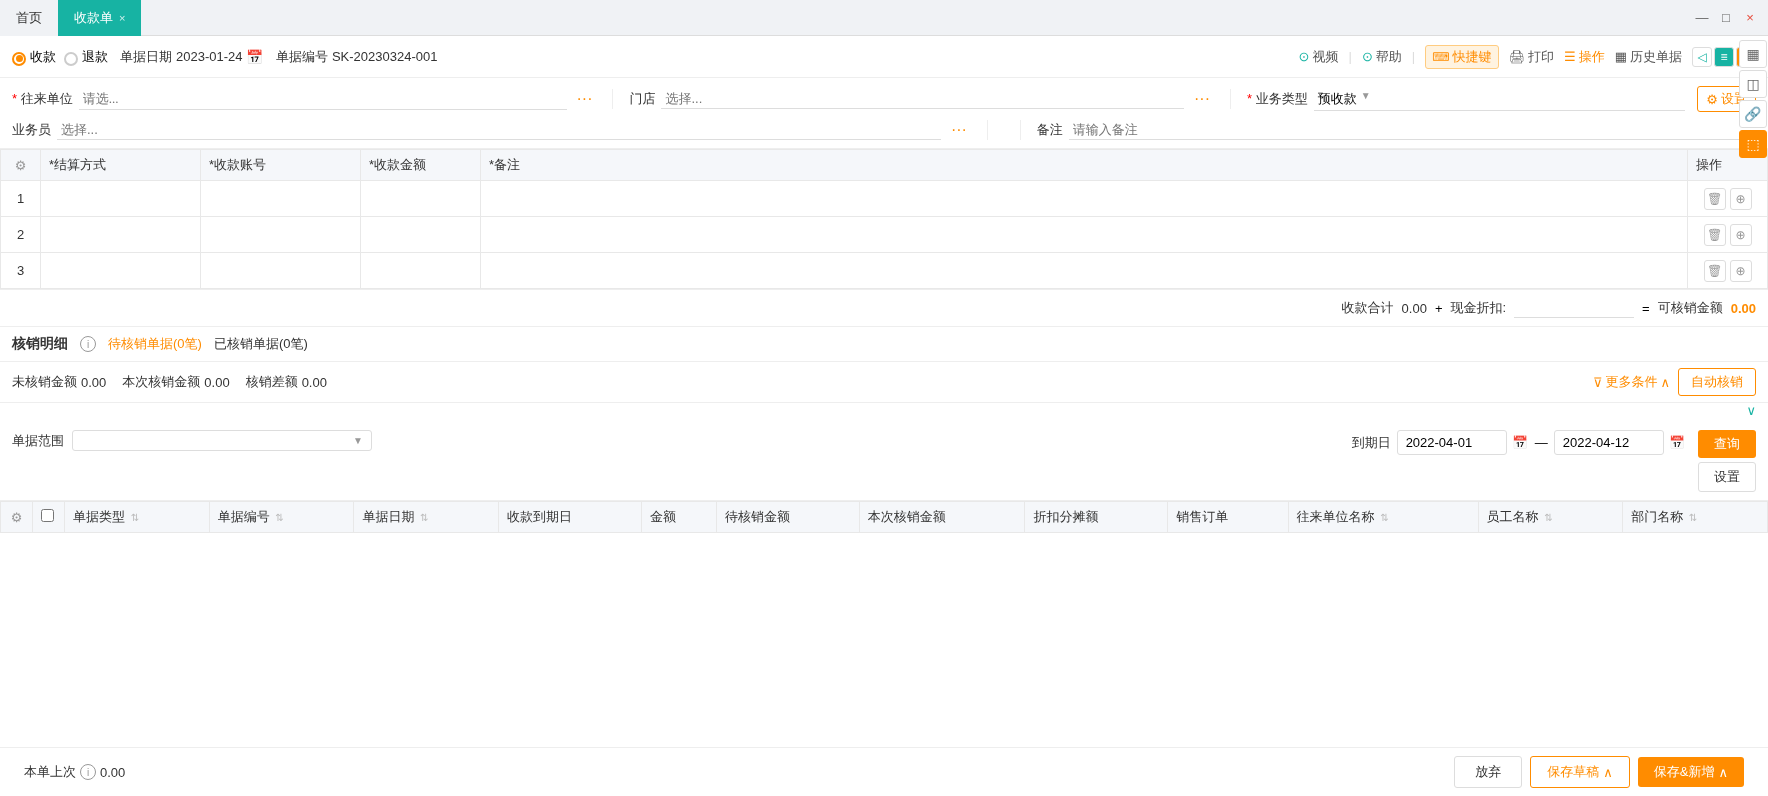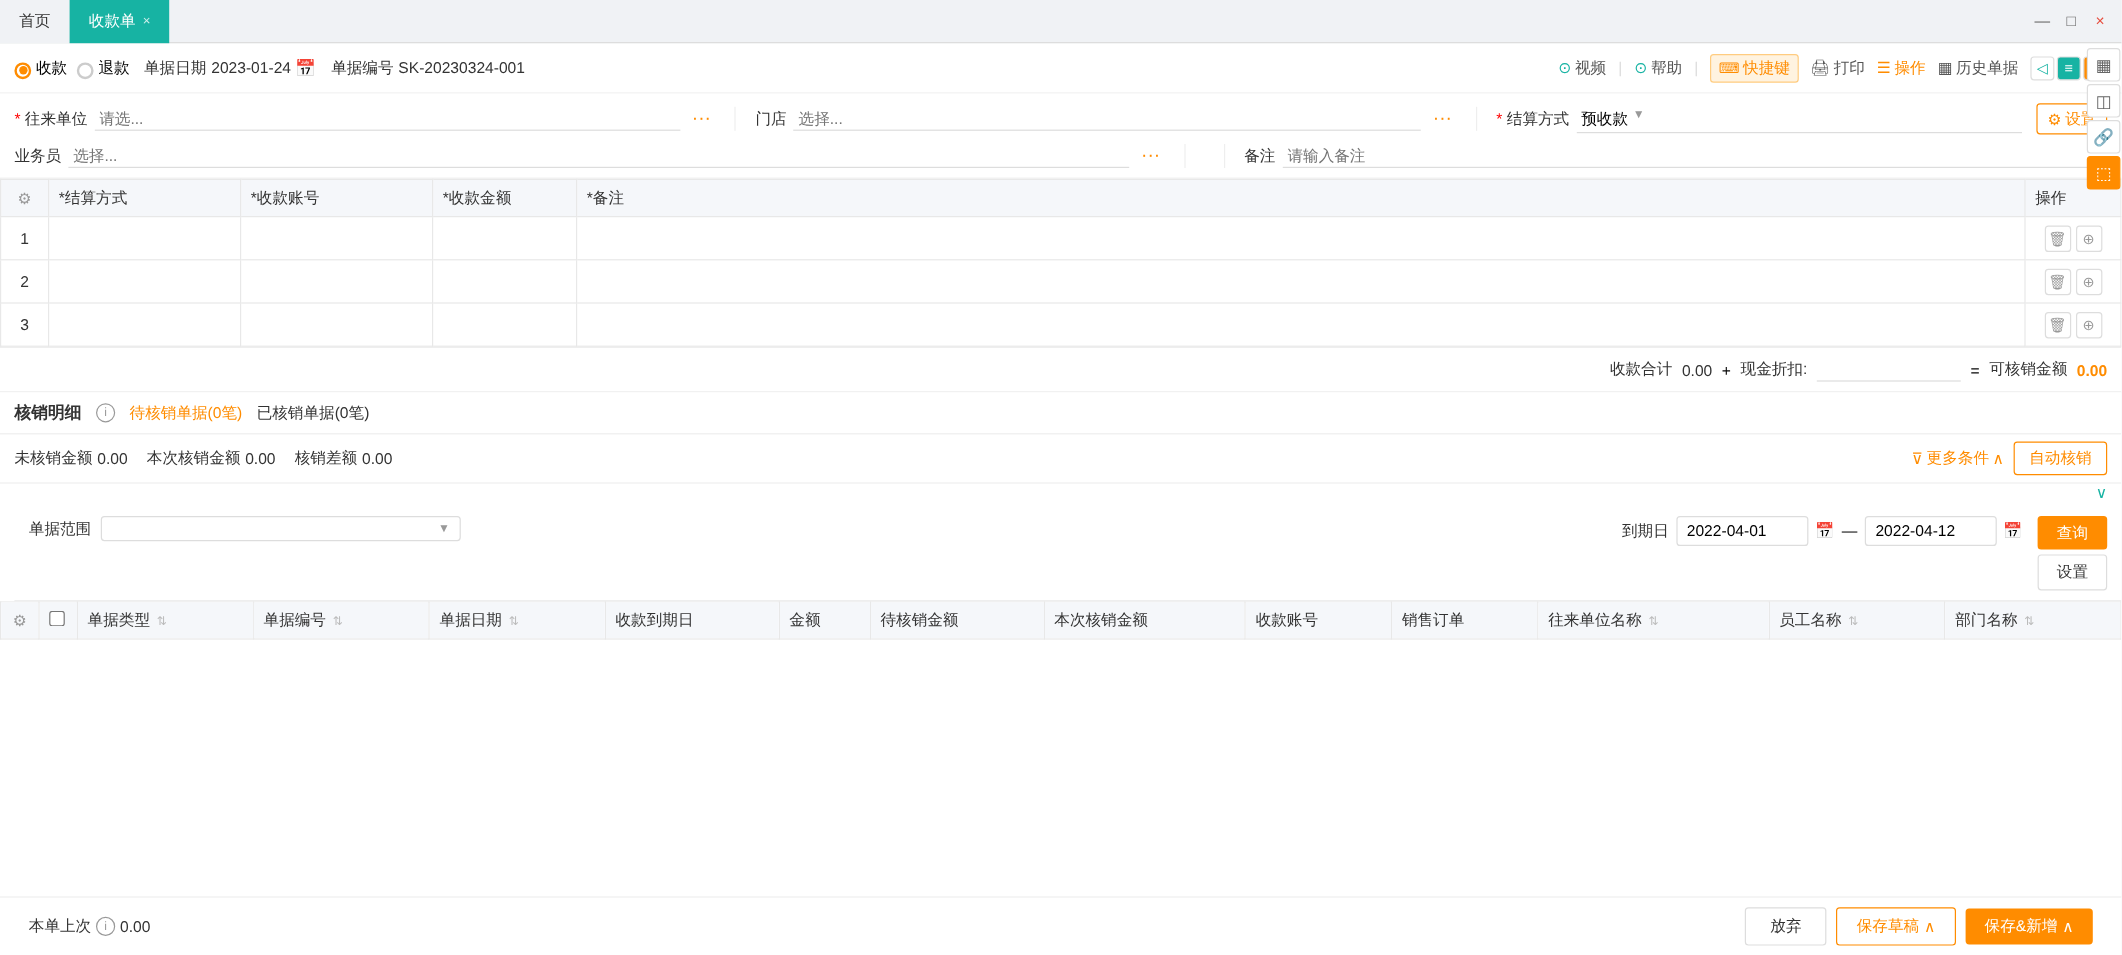--- a/index.html
+++ b/index.html
@@ -172,21 +172,21 @@
       position: fixed; right: 0; top: 36px; width: 30px;
       display: flex; flex-direction: column; align-items: center; gap: 2px;
       background: transparent; padding-top: 4px;
     }
     .sidebar-icon {
       width: 28px; height: 28px; border: 1px solid #ddd; border-radius: 3px; background: #fff;
       display: flex; align-items: center; justify-content: center; cursor: pointer; color: #666; font-size: 14px;
     }
     .sidebar-icon-active { background: #ff8c00; color: #fff; border-color: #ff8c00; }
 
-    .verif-filter-row { display: flex; align-items: flex-start; gap: 12px; padding: 8px 12px; border-bottom: 1px solid #eee; margin-left: 12px; }
+    .verif-filter-row { display: flex; align-items: flex-start; gap: 12px; padding: 8px 12px; border-bottom: 1px solid #eee; }
   </style>
 </head>
 <body>
 
 <div class="tab-bar">
   <div class="tab-home">
     <span>首页</span>
   </div>
   <div class="tab-active">
     <span>收款单</span>
@@ -268,36 +268,36 @@
   </div>
 
   <div class="form-section">
     <div class="form-row">
 
       <div class="form-field" style="flex: 2;">
         <span class="field-label">
           <span style="color:#f00;">*</span>
           <span>往来单位</span>
         </span>
-        <input class="field-input" type="text" style="min-width: 180px;" placeholder="请选...">
+        <input class="field-input" type="text" style="min-width: 180px; font-family: Liberation Serif, serif;" placeholder="请选...">
         <span class="more-btn">···</span>
       </div>
       <div class="field-divider"></div>
 
       <div class="form-field" style="flex: 2;">
         <span class="field-label">门店</span>
         <input class="field-input" type="text" style="min-width: 200px;" placeholder="选择...">
         <span class="more-btn">···</span>
       </div>
       <div class="field-divider"></div>
 
       <div class="business-type-field" style="flex: 1.5;">
         <span class="field-label">
           <span style="color:#f00;">*</span>
-          <span>结算方式</span>
+          <span>业务类型</span>
         </span>
         <div class="business-select" style="min-width:100px; border:none; border-bottom:1px solid #ddd; flex:1;">
           <span>预收款</span>
           <span class="chevron-down">▼</span>
         </div>
       </div>
       <div style="padding-left:12px;">
         <button class="settings-btn">
           <span>⚙</span>
           <span>设置</span>
@@ -492,21 +492,21 @@
             <th>
               <span>金额</span>
             </th>
             <th>
               <span>待核销金额</span>
             </th>
             <th>
               <span>本次核销金额</span>
             </th>
             <th>
-              <span>收款账号</span>
+              <span>折扣分摊额</span>
             </th>
             <th>
               <span>销售订单</span>
             </th>
             <th>
               <span>往来单位名称</span>
               <span class="sort-icon">⇅</span>
             </th>
             <th>
               <span>员工名称</span>

